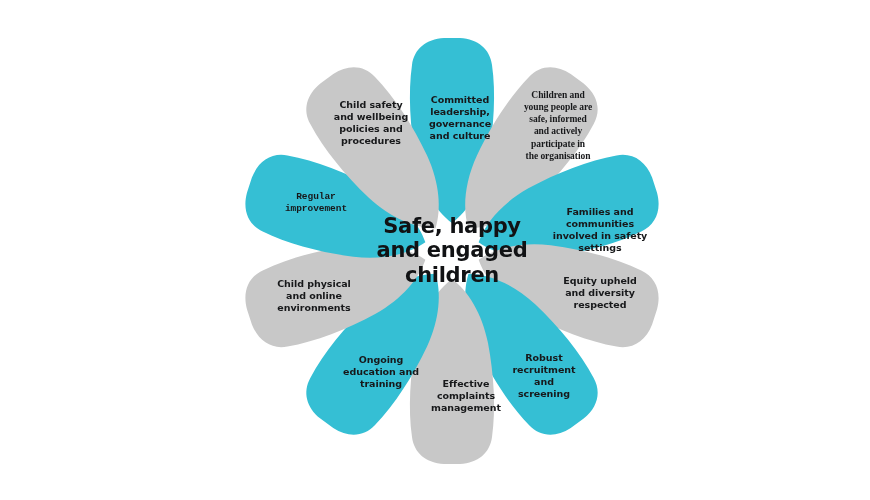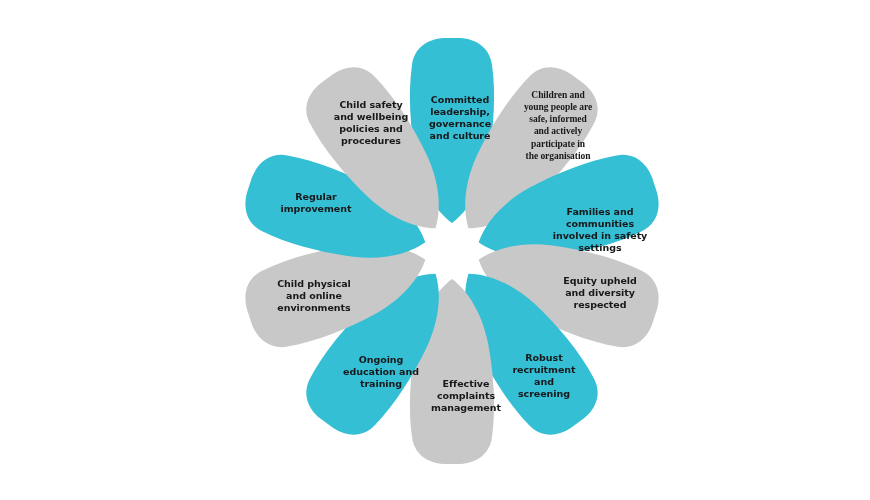--- a/index.html
+++ b/index.html
@@ -104,22 +104,25 @@
 screening</div>
       <div class="petal-label" style="left: 466px; top: 396px;">Effective
 complaints
 management</div>
       <div class="petal-label" style="left: 381px; top: 372px;">Ongoing
 education and
 training</div>
       <div class="petal-label" style="left: 314px; top: 296px;">Child physical
 and online
 environments</div>
-      <div class="petal-label" style="left: 316px; top: 203px;">Regular
+      <div class="petal-label" style="left: 316px; top: 203px; font-family: Liberation Mono, monospace;">Regular
 improvement</div>
       <div class="petal-label" style="left: 371px; top: 123px;">Child safety
 and wellbeing
 policies and
 procedures</div>
     </div>
 
+  <div id="center-title">Safe, happy
+and engaged
+children</div>
 
 </div>
 
 </body></html>

